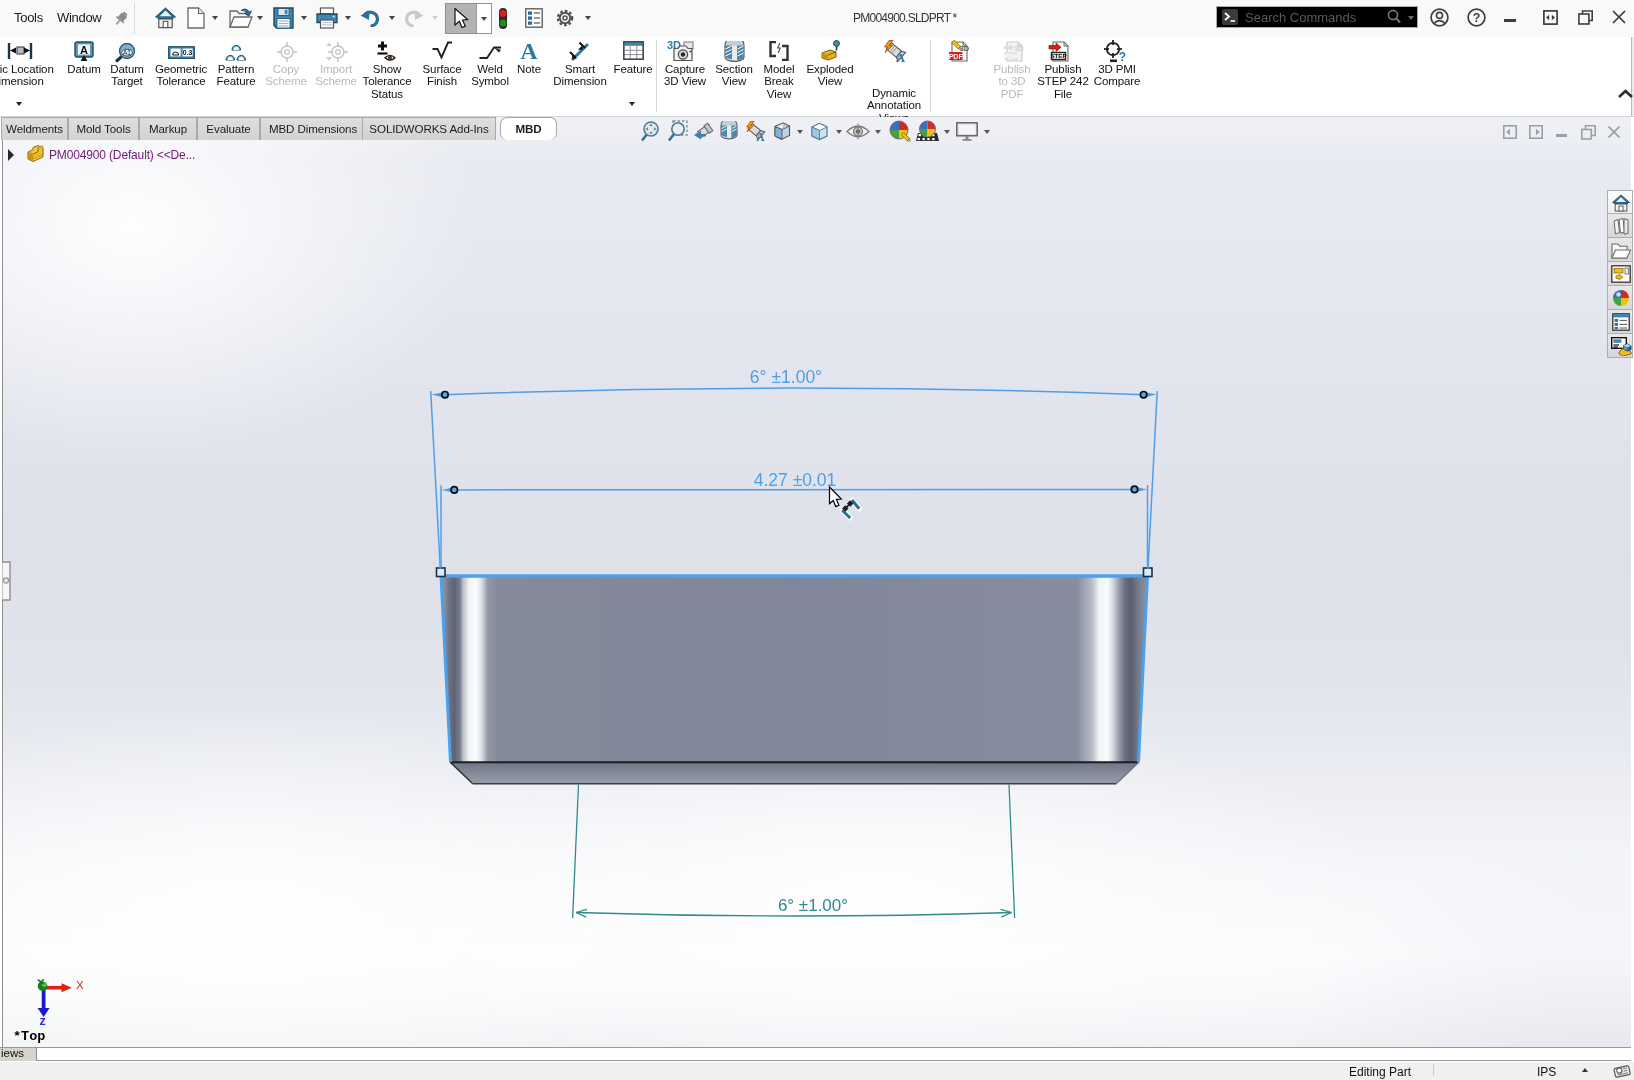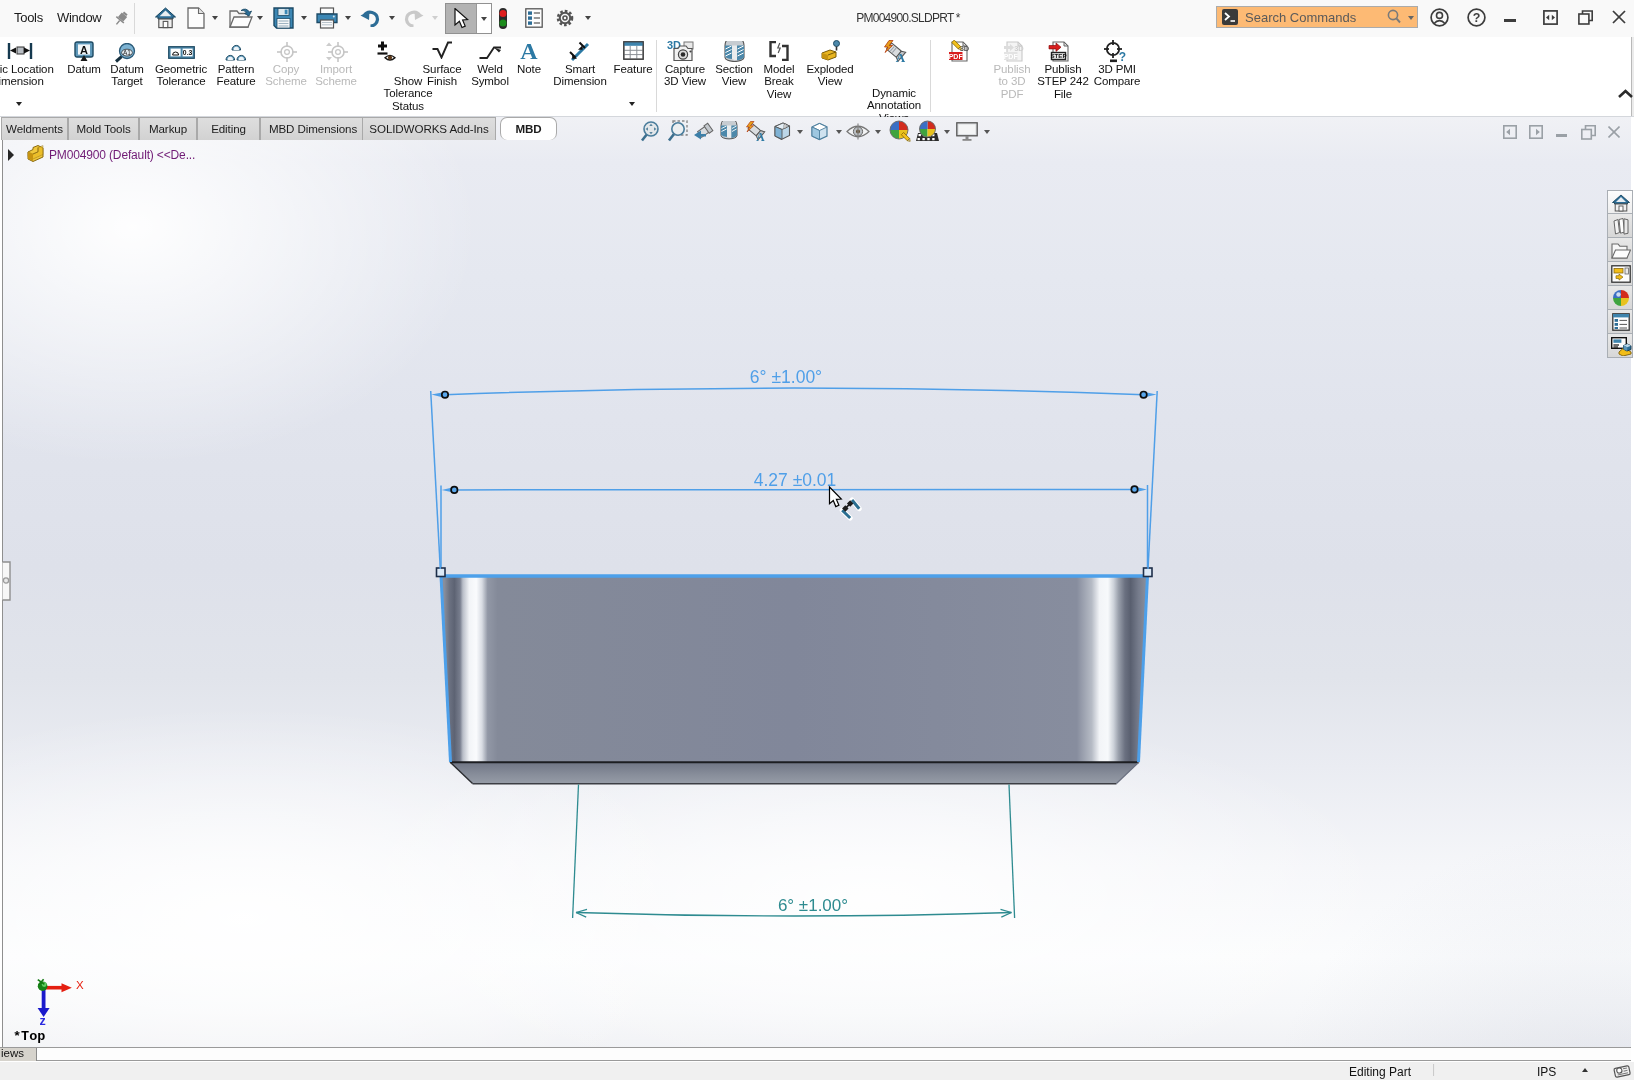--- a/index.html
+++ b/index.html
@@ -2,25 +2,25 @@
 <html><head>
 <meta charset="utf-8">
 <style>
 * { margin:0; padding:0; box-sizing:border-box; }
 html,body { width:1634px; height:1080px; overflow:hidden; background:#fff; }
 body, .lab { font-family:"Liberation Sans", sans-serif; }
 #app { position:relative; width:1634px; height:1080px; overflow:hidden; }
 .abs { position:absolute; }
 
 
-#titlebar { position:absolute; left:0; top:0; width:1634px; height:37px; background:#f9f9f9;text-align:center; }
+#titlebar { position:absolute; left:0; top:0; width:1634px; height:37px; background:#f9f9f9; }
 .menu { position:absolute; top:10px; font-size:13px; letter-spacing:-0.3px; color:#1a1a1a; }
 .tsep { position:absolute; top:3px; height:31px; width:1px; background:#d9d9d9; }
 #title { position:absolute; top:11px; left:853px; width:110px; font-size:12px; letter-spacing:-0.75px; color:#343434; white-space:nowrap; }
-#searchbox { position:absolute; left:1216px; top:6px; width:202px; height:22px; border:1px solid #ababab; background:#fdba74; }
+#searchbox { position:absolute; left:1216px; top:6px; width:202px; height:22px; border:1px solid #ababab; background:#000000; }
 #searchbox .ph { position:absolute; left:28px; top:3px; font-size:13px; color:#5a5a5a; }
 
 
 #ribbon { position:absolute; left:0; top:37px; width:1634px; height:80px; background:#ffffff; border-bottom:1px solid #d4d7dc; }
 .rlab { position:absolute; width:200px; left:50%; margin-left:-100px; text-align:center; font-size:11.5px; line-height:12.4px; color:#111; top:26px; letter-spacing:-0.1px;}
 .rlab.gray { color:#b9b9b9; }
 .rsep { position:absolute; top:3px; height:72px; width:1px; background:#d9d9d9; }
 
 
 #tabrow { position:absolute; left:0; top:117px; height:24px; }
@@ -288,21 +288,21 @@
 
     <svg class="abs" style="left:376px;top:4px;" width="24" height="22" viewBox="0 0 24 22">
       <g stroke="#111" stroke-width="3">
           <line x1="6.5" y1="0.5" x2="6.5" y2="9.5"></line>
           <line x1="2" y1="5" x2="11" y2="5"></line>
         </g>
       <line x1="1.5" y1="12.5" x2="11.5" y2="12.5" stroke="#111" stroke-width="2.2"></line>
       <path d="M 9 16.7 q 5 -4.6 10 0 q -5 4.6 -10 0 z" fill="#fff" stroke="#111" stroke-width="1.3"></path>
       <circle cx="14" cy="16.7" r="2.1" fill="#5d3a1a"></circle>
     </svg>
-    <div class="rlab" style="left:408px;margin-top:12px;">Show<br>Tolerance<br>Status</div>
+    <div class="rlab" style="left:387px;">Show<br>Tolerance<br>Status</div>
 
     <svg class="abs" style="left:431px;top:4px;" width="22" height="18" viewBox="0 0 22 18">
       <path d="M 1.5 8 L 6.5 8 L 10.5 16.5 L 17 1.5 L 21 1.5" fill="none" stroke="#222" stroke-width="1.9"></path>
     </svg>
     <div class="rlab" style="left:442px;">Surface<br>Finish</div>
 
     <svg class="abs" style="left:479px;top:8px;" width="23" height="14" viewBox="0 0 23 14">
       <path d="M 0.5 13 L 8 13 L 15 2.5 L 22 2.5" fill="none" stroke="#222" stroke-width="1.8"></path>
       <polygon points="15,2.5 20,7.5 22,5" fill="#222"></polygon>
     </svg>
@@ -445,21 +445,21 @@
         <path d="M 2 8 L 8.5 2 L 15 8" fill="none" stroke="#2b2b2b" stroke-width="2.6"></path>
       </svg>
   </div>
 
   <div id="viewport"></div>
 
   <div id="tabrow">
     <div class="tab" style="left:1px; width:67px;">Weldments</div>
     <div class="tab" style="left:68px; width:71px;">Mold Tools</div>
     <div class="tab" style="left:139px; width:58px;">Markup</div>
-    <div class="tab" style="left:197px; width:63px;">Editing</div>
+    <div class="tab" style="left:197px; width:63px;">Evaluate</div>
     <div class="tab" style="left:260px; width:106px;">MBD Dimensions</div>
     <div class="tab" style="left:362px; width:134px;">SOLIDWORKS Add-Ins</div>
     <div class="tab active" style="left:500px; width:57px;">MBD</div>
   </div>
 
   <div id="headsup">
 
     <svg class="abs" style="left:640px;top:121px;" width="20" height="21" viewBox="0 0 20 21">
       <circle cx="11" cy="8" r="7" fill="#e3e7ea" stroke="#4a7d9c" stroke-width="1.6"></circle>
       <g fill="#5a86a0">

